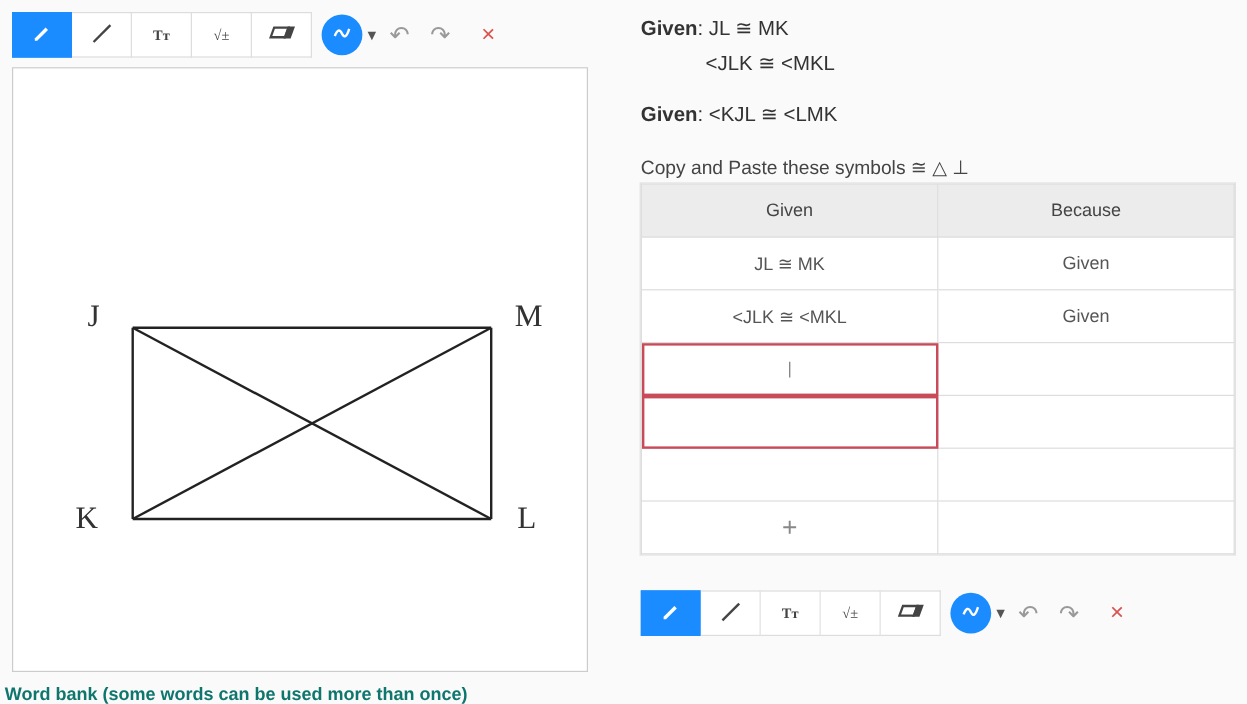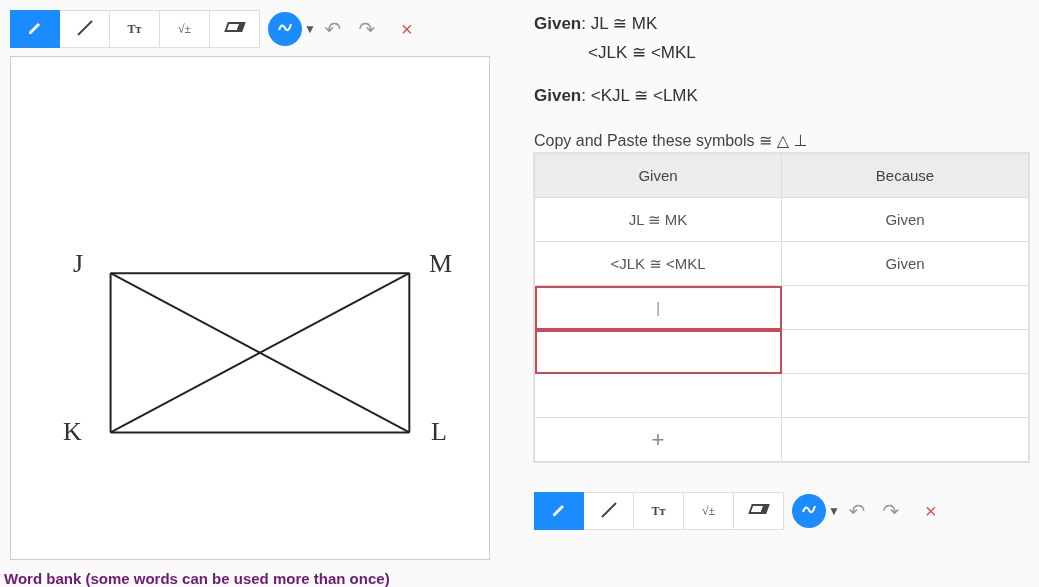--- a/index.html
+++ b/index.html
@@ -59,21 +59,21 @@
     border: 1px solid #ccc;
     background: #fff;
     flex: 1;
     position: relative;
     min-height: 430px;
   }
 
   .wordbank {
     font-weight: bold;
     font-size: 15px;
-    color: #701a75;
+    color: #0f766e;
     margin-top: 10px;
     margin-left: -6px;
   }
 
   
   .problem-text { font-size: 17px; color: #333; line-height: 1.6; }
   .problem-text .label { font-weight: bold; }
   .problem-line { margin-bottom: 2px; }
   .indent { padding-left: 54px; }
   .prove-block { margin-top: 16px; margin-bottom: 18px;}

